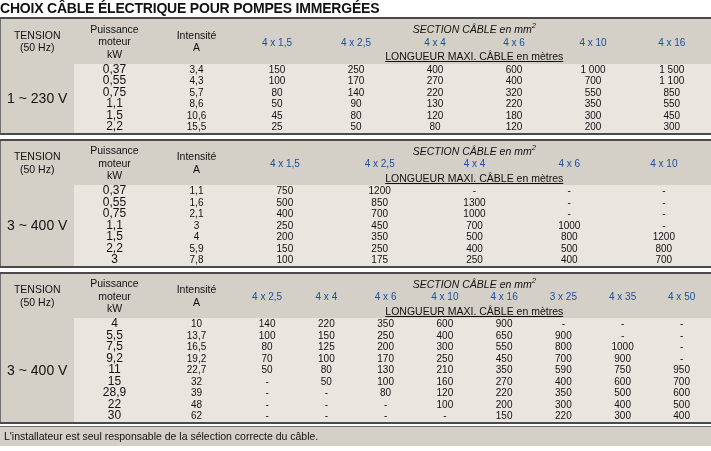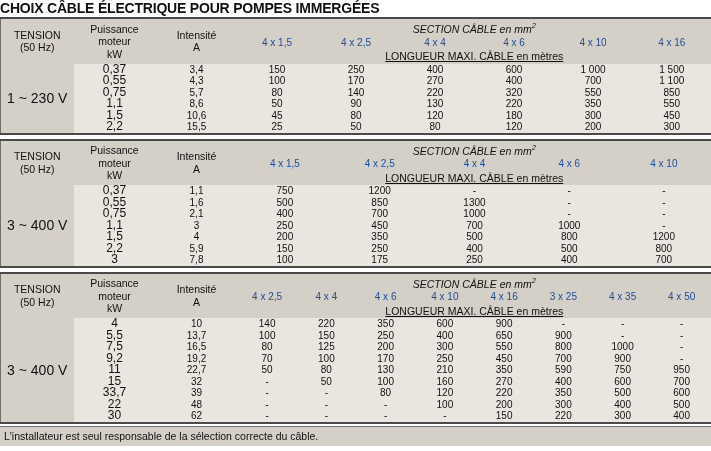--- a/index.html
+++ b/index.html
@@ -483,21 +483,21 @@
             <td class="d-cell">-</td>
             <td class="d-cell">50</td>
             <td class="d-cell">100</td>
             <td class="d-cell">160</td>
             <td class="d-cell">270</td>
             <td class="d-cell">400</td>
             <td class="d-cell">600</td>
             <td class="d-cell last">700</td>
           </tr>
           <tr>
-            <td class="kw-cell">33,7</td>
+            <td class="kw-cell">28,9</td>
             <td class="a-cell">39</td>
             <td class="d-cell">-</td>
             <td class="d-cell">-</td>
             <td class="d-cell">80</td>
             <td class="d-cell">120</td>
             <td class="d-cell">220</td>
             <td class="d-cell">350</td>
             <td class="d-cell">500</td>
             <td class="d-cell last">600</td>
           </tr>

